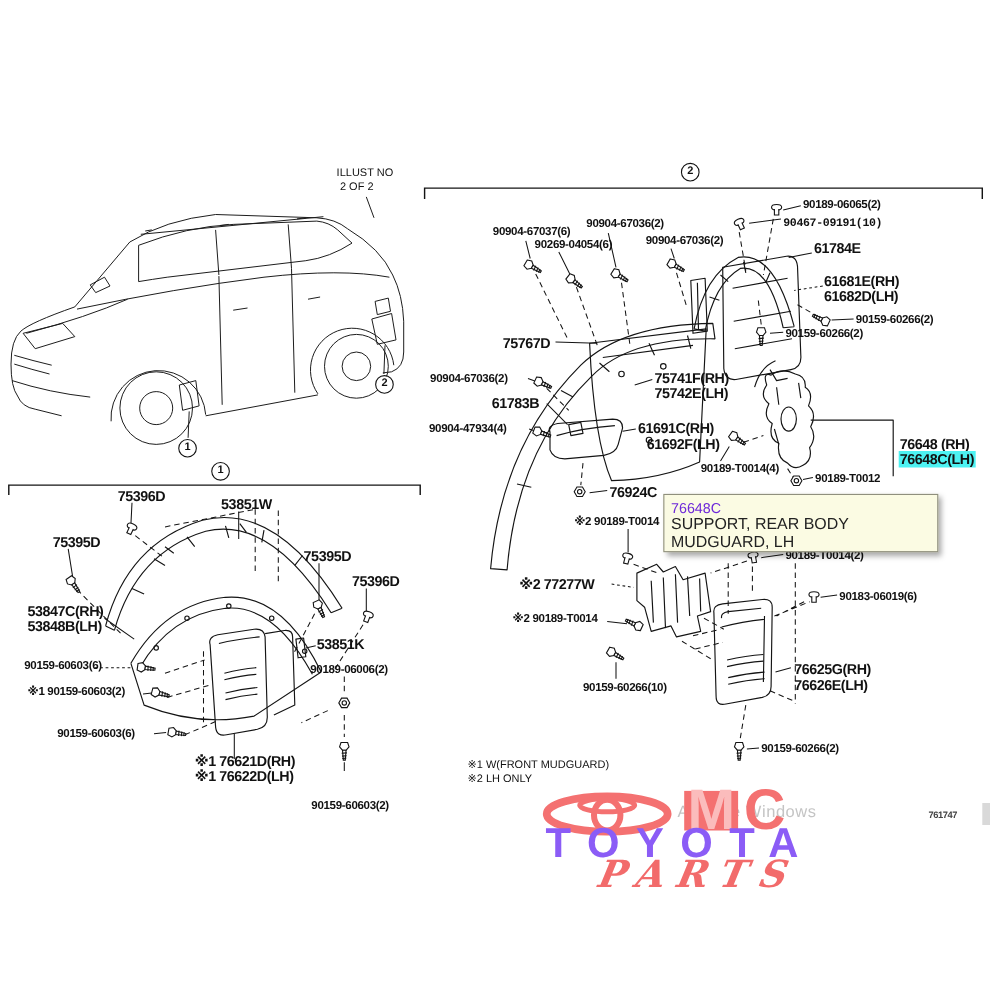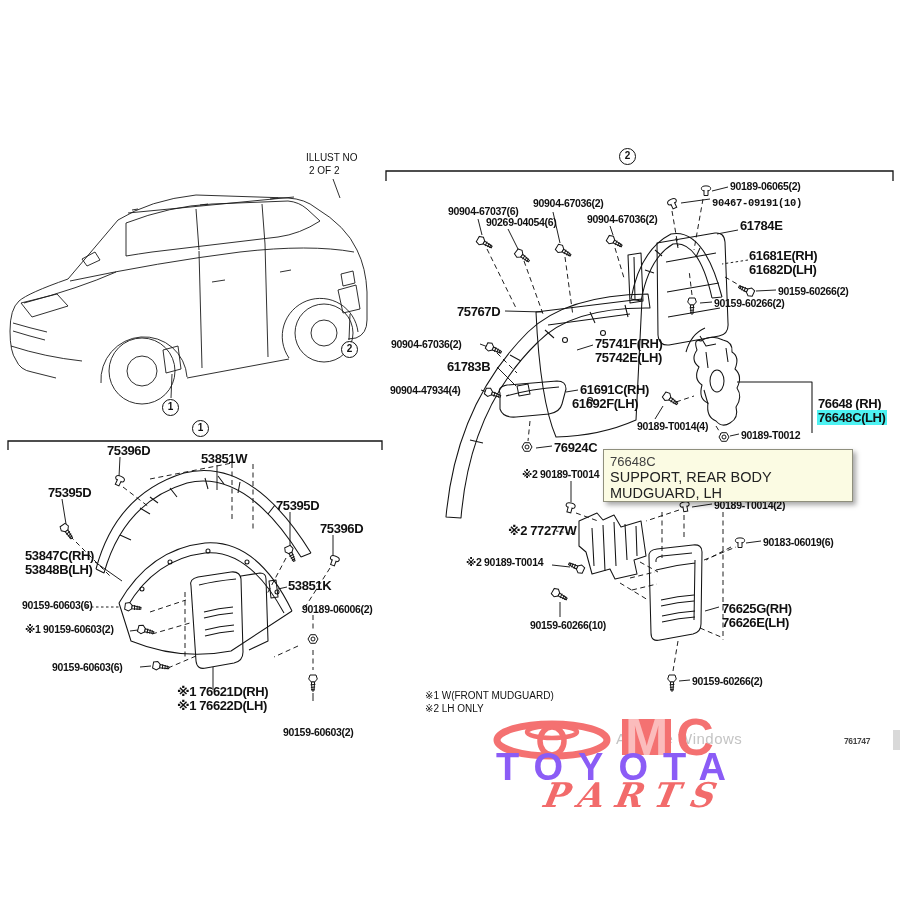--- a/index.html
+++ b/index.html
@@ -9,21 +9,21 @@
   .lbl{position:absolute;white-space:nowrap;font-weight:bold;color:#111;z-index:3;}
   .sm{font-size:10.5px;letter-spacing:-0.3px;}
   .lg{font-size:13px;letter-spacing:-0.4px;}
   .hl{background:#4df2f2;padding:0 1px;}
   .note{position:absolute;white-space:nowrap;font-weight:normal;font-size:10px;color:#111;z-index:3;}
   .marker{position:absolute;width:15px;height:15px;border:1.6px solid #111;border-radius:50%;
           background:#fff;text-align:center;font-weight:bold;font-size:10px;line-height:14px;color:#111;z-index:3;}
   #tooltip{position:absolute;left:603px;top:449px;width:236px;height:43px;background:#fbfbe3;
            border:1px solid #8f8f7d;box-shadow:3px 3px 5px rgba(0,0,0,.35);z-index:6;
            padding:4px 6px;display:flex;flex-direction:column;justify-content:space-between;}
-  #tooltip .tt-code{font-size:13px;color:#404040;}
+  #tooltip .tt-code{font-size:13px;color:#6d28d9;}
   #tooltip .tt-desc{font-size:14.5px;color:#222;}
   #activate{position:absolute;left:616px;top:730px;font-size:15px;color:#c4c4c4;z-index:2;letter-spacing:.5px;}
   #notif-sliver{position:absolute;left:893px;top:730px;width:7px;height:20px;background:#d9d9d9;z-index:2;}
   #docnum{position:absolute;left:844px;top:736px;font-size:8.5px;font-weight:bold;color:#444;z-index:3;letter-spacing:-0.4px;}
   .wm-mc{position:absolute;left:622px;top:719px;font-weight:bold;font-size:52px;line-height:36px;z-index:4;}
   .wm-m{display:inline-block;background:#f47171;color:#fbbcbc;padding:0 3px;}
   .wm-c{color:#f47171;margin-left:5px;}
   .wm-toyota{position:absolute;left:496px;top:750px;font-weight:bold;font-size:38px;line-height:34px;
              color:#8b5cf6;letter-spacing:15px;z-index:4;}
   .wm-parts{position:absolute;left:545px;top:779px;font-family:"DejaVu Serif",serif;font-style:italic;
@@ -210,47 +210,47 @@
       <div class="lbl lg" style="left: 749px; top: 262px;">61682D(LH)</div>
       <div class="lbl sm" style="left: 778px; top: 285px;">90159-60266(2)</div>
       <div class="lbl sm" style="left: 714px; top: 297px;">90159-60266(2)</div>
       <div class="lbl lg" style="left: 457px; top: 304px;">75767D</div>
       <div class="lbl sm" style="left: 391px; top: 338px;">90904-67036(2)</div>
       <div class="lbl lg" style="left: 595px; top: 336px;">75741F(RH)</div>
       <div class="lbl lg" style="left: 595px; top: 350px;">75742E(LH)</div>
       <div class="lbl lg" style="left: 447px; top: 359px;">61783B</div>
       <div class="lbl sm" style="left: 390px; top: 384px;">90904-47934(4)</div>
       <div class="lbl lg" style="left: 580px; top: 382px;">61691C(RH)</div>
-      <div class="lbl lg" style="left: 572px; top: 396px;">61692F(LH)</div>
+      <div class="lbl lg" style="left: 588px; top: 396px;">61692F(LH)</div>
       <div class="lbl sm" style="left: 637px; top: 420px;">90189-T0014(4)</div>
       <div class="lbl lg" style="left: 818px; top: 396px;">76648 (RH)</div>
       <div class="lbl lg hl" style="left: 817px; top: 410px;">76648C(LH)</div>
       <div class="lbl sm" style="left: 741px; top: 429px;">90189-T0012</div>
       <div class="lbl lg" style="left: 554px; top: 440px;">76924C</div>
       <div class="lbl sm" style="left: 522px; top: 468px;">※2 90189-T0014</div>
       <div class="lbl sm" style="left: 714px; top: 499px;">90189-T0014(2)</div>
       <div class="lbl sm" style="left: 763px; top: 536px;">90183-06019(6)</div>
-      <div class="lbl lg" style="left: 508px; top: 523px;">※2 77277W</div>
+      <div class="lbl lg" style="left: 472px; top: 523px;">※2 77277W</div>
       <div class="lbl sm" style="left: 466px; top: 556px;">※2 90189-T0014</div>
       <div class="lbl sm" style="left: 530px; top: 619px;">90159-60266(10)</div>
       <div class="lbl lg" style="left: 722px; top: 601px;">76625G(RH)</div>
       <div class="lbl lg" style="left: 722px; top: 615px;">76626E(LH)</div>
       <div class="lbl sm" style="left: 692px; top: 675px;">90159-60266(2)</div>
       <div class="lbl lg" style="left: 107px; top: 443px;">75396D</div>
       <div class="lbl lg" style="left: 201px; top: 451px;">53851W</div>
       <div class="lbl lg" style="left: 48px; top: 485px;">75395D</div>
       <div class="lbl lg" style="left: 276px; top: 498px;">75395D</div>
       <div class="lbl lg" style="left: 320px; top: 521px;">75396D</div>
       <div class="lbl lg" style="left: 25px; top: 548px;">53847C(RH)</div>
       <div class="lbl lg" style="left: 25px; top: 562px;">53848B(LH)</div>
       <div class="lbl lg" style="left: 288px; top: 578px;">53851K</div>
       <div class="lbl sm" style="left: 22px; top: 599px;">90159-60603(6)</div>
       <div class="lbl sm" style="left: 25px; top: 623px;">※1 90159-60603(2)</div>
       <div class="lbl sm" style="left: 52px; top: 661px;">90159-60603(6)</div>
-      <div class="lbl sm" style="left: 282px; top: 603px; padding-left: 20px;">90189-06006(2)</div>
+      <div class="lbl sm" style="left: 282px; top: 603px;">90189-06006(2)</div>
       <div class="lbl lg" style="left: 177px; top: 684px;">※1 76621D(RH)</div>
       <div class="lbl lg" style="left: 177px; top: 698px;">※1 76622D(LH)</div>
       <div class="lbl sm" style="left: 283px; top: 704px; margin-top: 22px;">90159-60603(2)</div>
     </div>
 
 <div class="note" style="left:306px;top:152px;">ILLUST NO</div>
 <div class="note" style="left:309px;top:165px;">2 OF 2</div>
 <div class="note" style="left:425px;top:690px;">※1 W(FRONT MUDGUARD)</div>
 <div class="note" style="left:425px;top:703px;">※2 LH ONLY</div>
 

